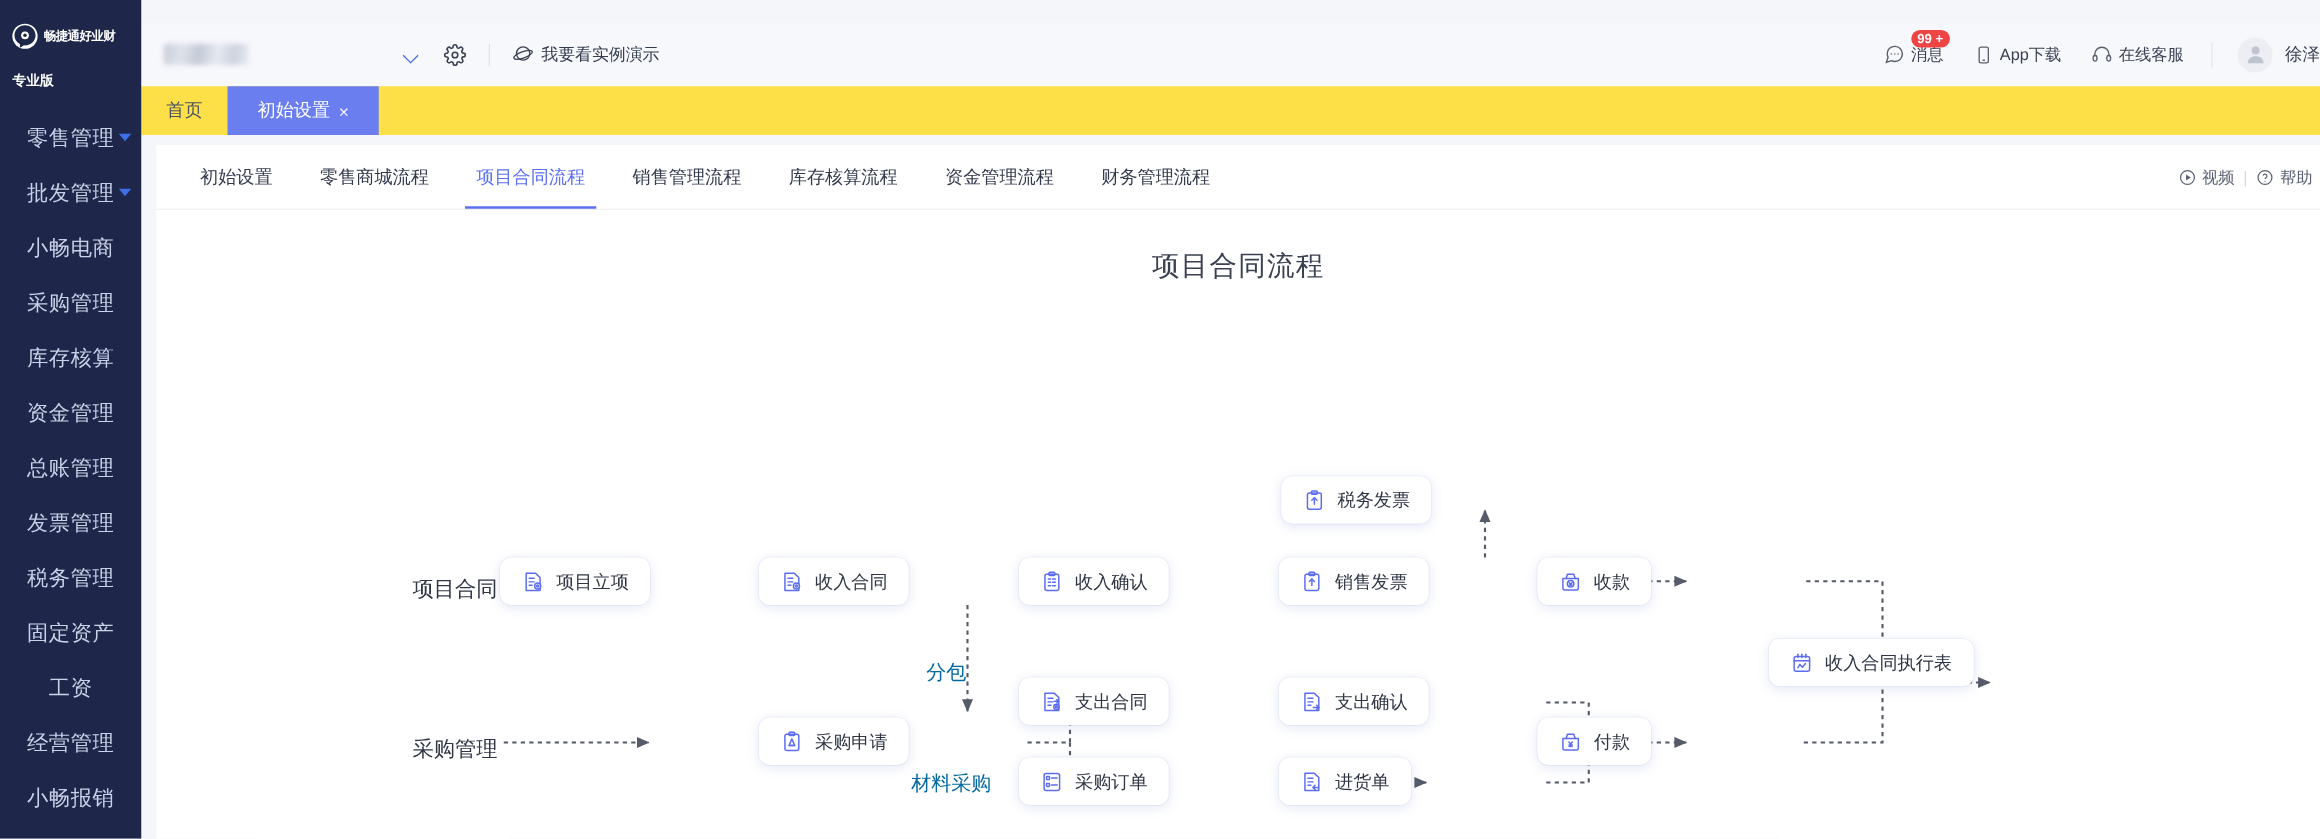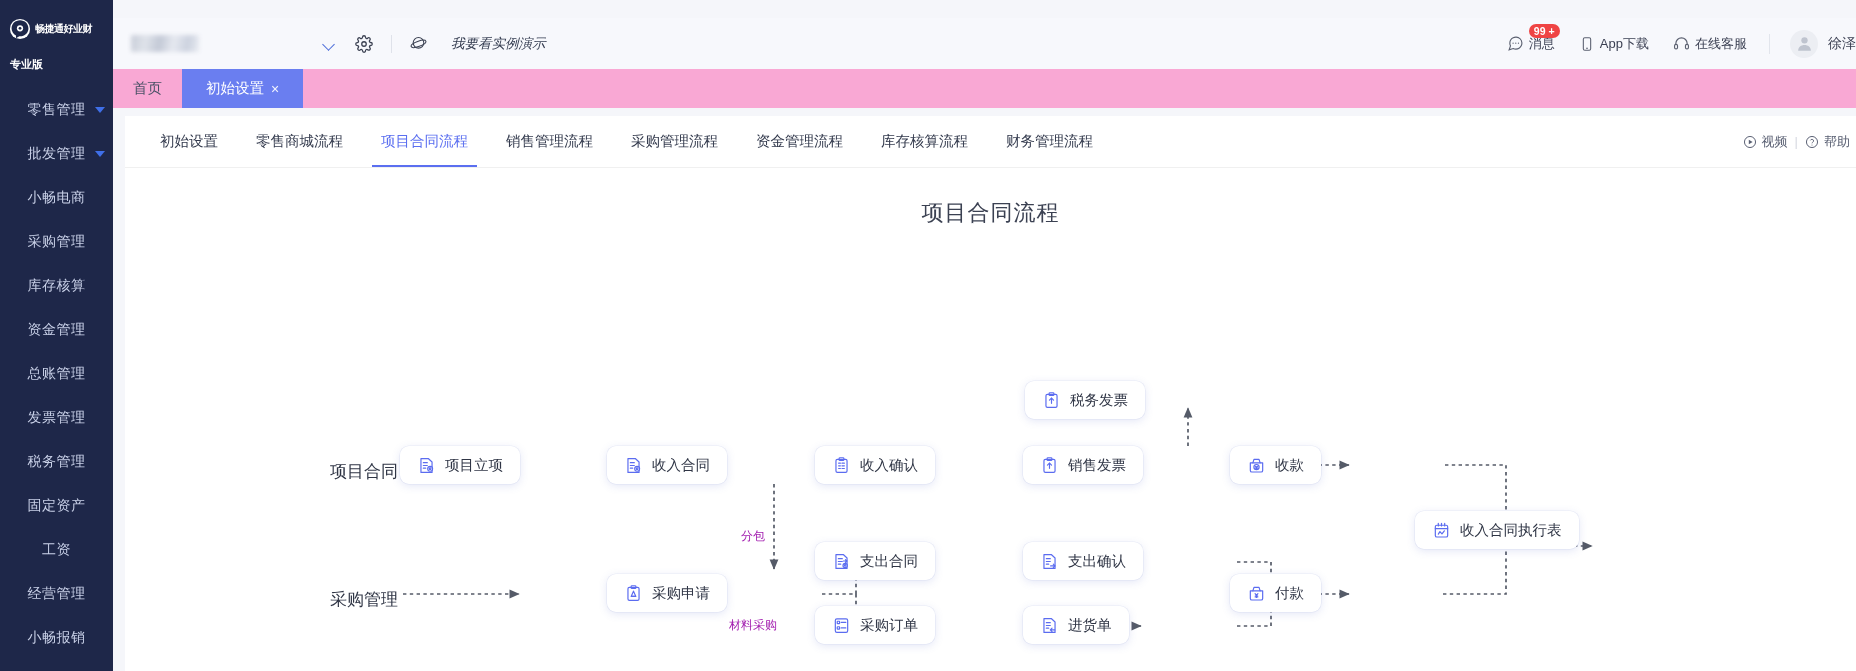--- a/index.html
+++ b/index.html
@@ -26,21 +26,21 @@
   .brand-name {
     color: #ffffff; font-size: 10px; font-weight: bold; letter-spacing: -0.5px;
     white-space: nowrap; overflow: hidden; width: 72px;
   }
   .brand-sub {
     color: #ffffff; font-size: 11px; font-weight: bold; margin-top: 17px; padding-left: 1px;
   }
   .side-menu { position: absolute; top: 88px; left: 0; width: 113px; }
   .side-item {
     height: 44px; display: flex; align-items: center; justify-content: center;
-    color: #c9d1e8; font-size: 14px; letter-spacing: 0.5px; cursor: pointer;
+    color: #c9d1e8; font-size: 17px; letter-spacing: 0.5px; cursor: pointer;
     position: relative;
   }
   .side-item .caret {
     position: absolute; right: 8px; top: 50%; transform: translateY(-50%);
     width: 0; height: 0; border-left: 5px solid transparent;
     border-right: 5px solid transparent; border-top: 6px solid #3f6fe8;
   }
 
   
   .topbar {
@@ -58,22 +58,22 @@
     position: relative;
   }
   .chev-down::before {
     content: ""; position: absolute; left: 0; top: 0; width: 8px; height: 8px;
     border-right: 1.8px solid #4a6bd8; border-bottom: 1.8px solid #4a6bd8;
     transform: rotate(45deg);
   }
   .gear-btn { margin-left: 20px; cursor: pointer; display: flex; align-items: center; }
   .vdiv { width: 1px; height: 18px; background: #dfe2ea; margin: 0 18px; }
   .demo-link {
-    display: flex; align-items: center; gap: 24px;
-    font-size: 13.5px; color: #333b4f; cursor: pointer; font-style: italic;
+    display: flex; align-items: center; gap: 6px;
+    font-size: 13.5px; color: #333b4f; cursor: pointer;
   }
   .topbar-right {
     margin-left: auto; display: flex; align-items: center; padding-right: 0px;
     gap: 0px;
   }
   .hdr-item {
     display: flex; align-items: center; gap: 5px; font-size: 13px; color: #3a3f52;
     cursor: pointer; position: relative; margin-left: 24px;
   }
   .badge99 {
@@ -84,21 +84,21 @@
   .hdr-sep { width: 1px; height: 20px; background: #e2e5ec; margin-left: 22px; }
   .avatar {
     width: 28px; height: 28px; border-radius: 50%; background: #eceef3;
     margin-left: 20px; display: flex; align-items: center; justify-content: center;
   }
   .uname { font-size: 14px; color: #3a3f52; margin-left: 10px; white-space: nowrap; }
 
   
   .tabstrip {
     position: absolute; left: 113px; top: 69px; right: 0; height: 39px;
-    background: #f9a8d4; display: flex; align-items: stretch;
+    background: #fde047; display: flex; align-items: stretch;
   }
   .tab {
     display: flex; align-items: center; justify-content: center; gap: 7px;
     font-size: 14.5px; color: #4a5166; padding: 0 20px; cursor: pointer;
     min-width: 62px;
   }
   .tab.active { background: #6a7ef0; color: #ffffff; padding: 0 24px; }
   .tab .tab-x { font-size: 14px; opacity: 0.92; line-height: 1; }
 
   
@@ -138,21 +138,21 @@
     position: absolute; display: flex; align-items: center; gap: 9px;
     background: #ffffff; border-radius: 9px; padding: 0 17px; height: 38px;
     box-shadow: 0 2px 9px rgba(90,105,200,0.17), 0 0 0 0.6px rgba(150,160,210,0.16);
     font-size: 14.5px; color: #2f3545; white-space: nowrap; cursor: pointer;
   }
   .node .nicon { width: 19px; height: 19px; flex: 0 0 19px; display: block; }
   .rowlabel {
     position: absolute; font-size: 17px; color: #2f3545; white-space: nowrap;
   }
   .edgelabel {
-    position: absolute; font-size: 12px; color: #a21caf; white-space: nowrap; font-family: Liberation Serif, serif;
+    position: absolute; font-size: 16px; color: #0369a1; white-space: nowrap; font-family: Liberation Serif, serif;
   }
   svg.edges { position: absolute; left: 0; top: 0; width: 1731px; height: 430px; overflow: visible; }
 </style>
 </head>
 <body>
 
 <div id="app">
 
   <div class="sidebar">
     <div class="brand">
@@ -288,27 +288,24 @@
           <div class="subtab">
             <span>零售商城流程</span>
           </div>
           <div class="subtab active">
             <span>项目合同流程</span>
           </div>
           <div class="subtab">
             <span>销售管理流程</span>
           </div>
           <div class="subtab">
-            <span>采购管理流程</span>
+            <span>库存核算流程</span>
           </div>
           <div class="subtab">
             <span>资金管理流程</span>
-          </div>
-          <div class="subtab">
-            <span>库存核算流程</span>
           </div>
           <div class="subtab">
             <span>财务管理流程</span>
           </div>
         </div>
       <div class="subtabs-right">
         <div class="srx">
           <svg width="14" height="14" viewBox="0 0 24 24" fill="none" stroke="#5a6073" stroke-width="1.7">
             <circle cx="12" cy="12" r="9.5"></circle>
             <polygon points="10,8 16.5,12 10,16" fill="#5a6073" stroke="none"></polygon>

